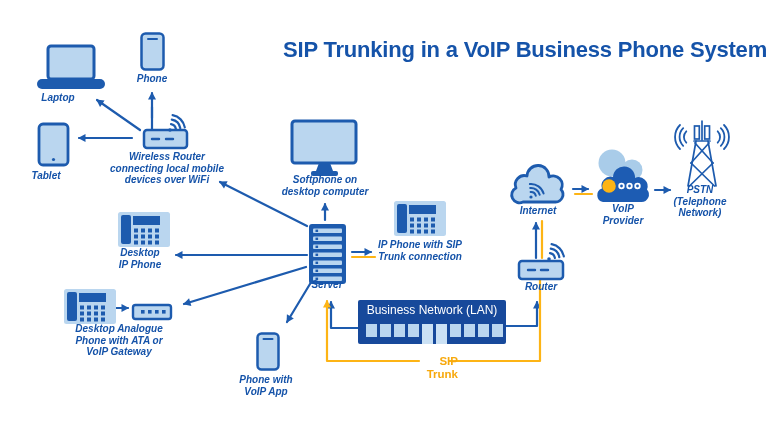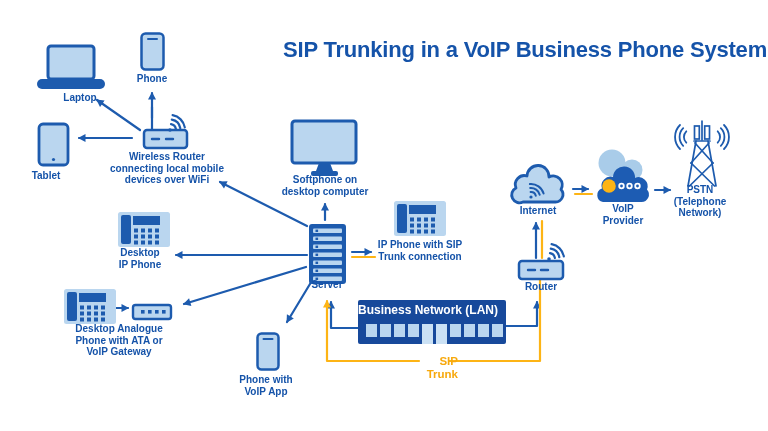--- a/index.html
+++ b/index.html
@@ -2,23 +2,23 @@
 <html><head>
 <meta charset="utf-8">
 <style>
   html,body{margin:0;padding:0;background:#fff;}
   .stage{position:relative;width:768px;height:431px;background:#ffffff;overflow:hidden;
          font-family:"Liberation Sans",sans-serif;}
   .stage svg.wire{position:absolute;left:0;top:0;}
   .title{position:absolute;left:167px;top:36px;width:600px;text-align:right;
          font-size:22px;line-height:27px;font-weight:bold;color:#1553A9;letter-spacing:-0.2px;}
   .lbl{position:absolute;font-weight:bold;font-size:10px;line-height:11.5px;color:#1553A9;
-       text-align:center;white-space:pre-line;}
-  .lan-text{position:absolute;left:358px;top:303px;width:148px;
-            font-weight:bold;font-size:12px;color:#ffffff;white-space:nowrap;}
+       text-align:center;white-space:pre-line;font-style:italic;}
+  .lan-text{position:absolute;left:358px;top:303px;width:148px;text-align:center;
+            font-weight:normal;font-size:12px;color:#ffffff;white-space:nowrap;}
   .sip{position:absolute;left:378px;top:355px;width:80px;text-align:right;font-weight:bold;
        font-size:11.5px;line-height:12.5px;color:#F7A90E;white-space:pre-line;}
   
   .bl{stroke:#1D5BAE;stroke-width:2.2;fill:none;stroke-linecap:round;stroke-linejoin:round;}
   .yl{stroke:#FDB415;stroke-width:2.2;fill:none;stroke-linecap:round;stroke-linejoin:round;}
   .outl{stroke:#1D5BAE;fill:#BAD6EF;}
   .thin{stroke:#1D5BAE;fill:none;stroke-linecap:round;}
 </style>
 </head>
 <body>
@@ -221,21 +221,21 @@
       <g stroke-width="1.8">
         <path d="M717.7,131.3 A8,8 0 0 1 717.7,142.7"></path>
         <path d="M720.8,128.2 A12.5,12.5 0 0 1 720.8,145.8"></path>
         <path d="M724,125 A17,17 0 0 1 724,149"></path>
       </g>
     </g>
   </svg>
 
   <div class="title">SIP Trunking in a VoIP Business Phone System</div>
 
-  <div class="lbl" style="left:40px;top:92px;width:80px;">Laptop</div>
+  <div class="lbl" style="left:18px;top:92px;width:80px;">Laptop</div>
   <div class="lbl" style="left:112px;top:73px;width:80px;">Phone</div>
   <div class="lbl" style="left:6px;top:170px;width:80px;">Tablet</div>
   <div class="lbl" style="left:255px;top:174px;width:140px;">Softphone on
 desktop computer</div>
   <div class="lbl" style="left:97px;top:151px;width:140px;">Wireless Router
 connecting local mobile
 devices over WiFi</div>
   <div class="lbl" style="left:90px;top:247px;width:100px;">Desktop
 IP Phone</div>
   <div class="lbl" style="left:49px;top:323px;width:140px;">Desktop Analogue

